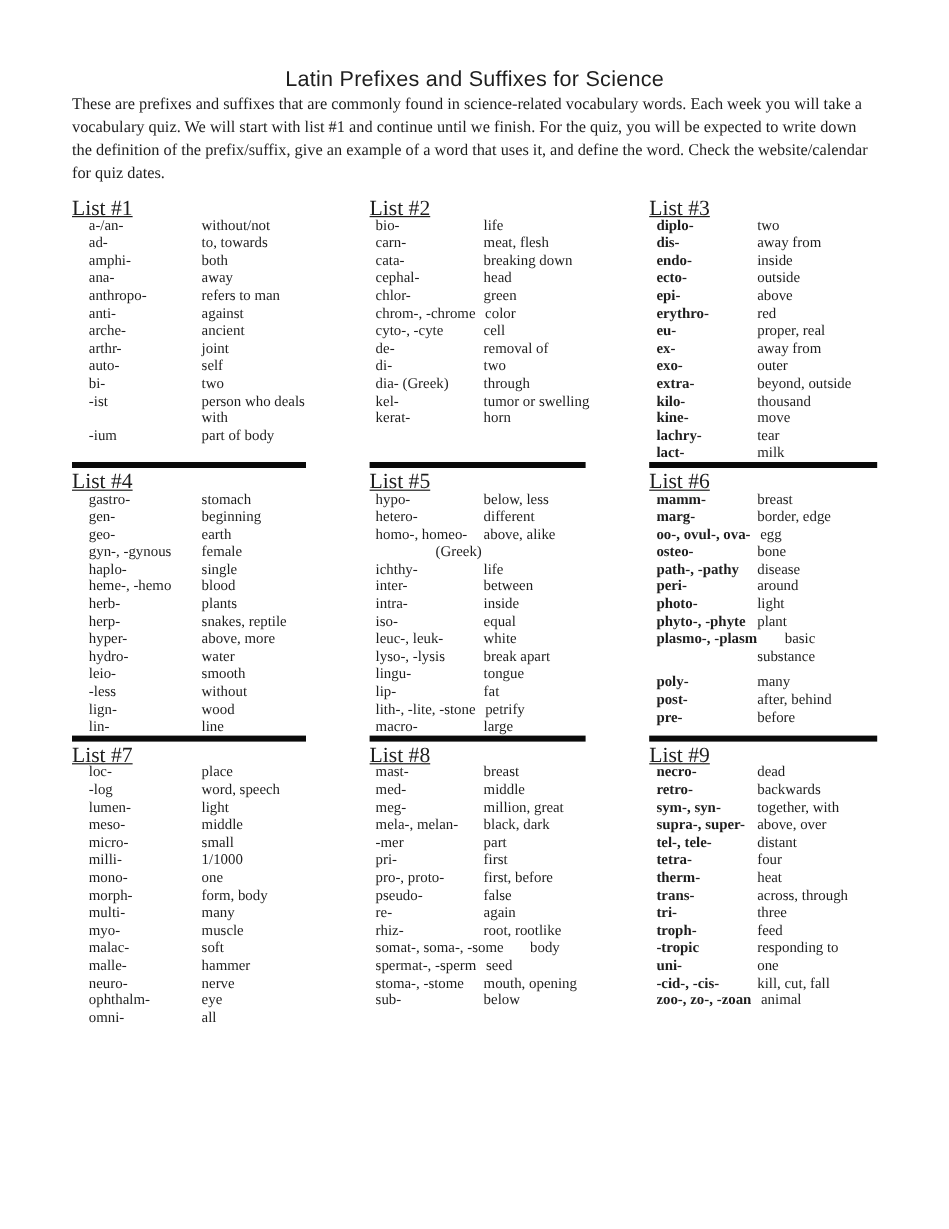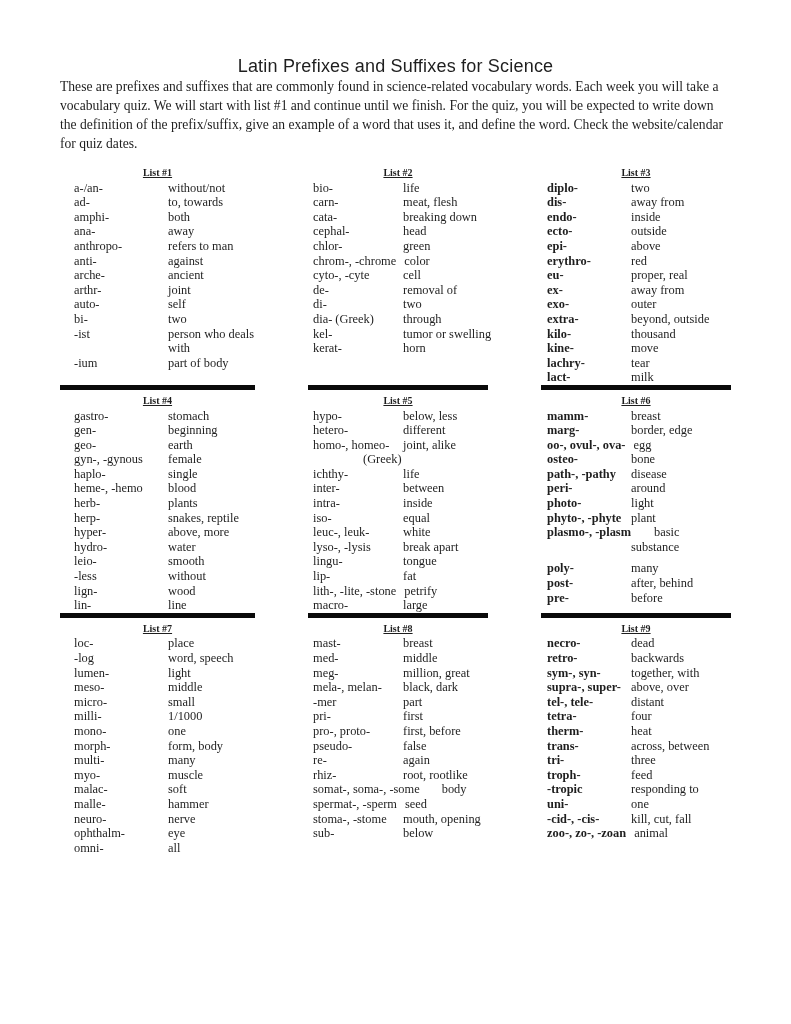--- a/index.html
+++ b/index.html
@@ -43,24 +43,24 @@
     align-items:start;
   }
   .list-section{font-size:12.4px;line-height:14.6px;}
   .list-section.offset{}
   .divider{
     height:5px;
     background:var(--divider);
     margin-bottom:4px;
   }
   .list-heading{
-    text-align:center;
-    font-weight:bold;
+    text-align:left;
+    font-weight:normal;
     text-decoration:underline;
-    font-size:10px;
+    font-size:18px;
     line-height:14.6px;
   }
   .rows{padding-left:14px;}
   .col2 .rows{padding-left:5px;}
   .col3 .rows{padding-left:6px;}
   .term-row{display:flex;align-items:baseline;}
   .prefix{
     flex:0 0 auto;
     padding-right:8px;
     white-space:nowrap;
@@ -321,21 +321,21 @@
           <div class="term-row">
             <span class="prefix">hypo-</span>
             <span class="meaning">below, less</span>
           </div>
           <div class="term-row">
             <span class="prefix">hetero-</span>
             <span class="meaning">different</span>
           </div>
           <div class="term-row">
             <span class="prefix">homo-, homeo-</span>
-            <span class="meaning">joint, alike</span>
+            <span class="meaning">above, alike</span>
           </div>
           <div class="term-row prefix-indent">
             <span class="prefix">(Greek)</span>
             <span class="meaning"></span>
           </div>
           <div class="term-row">
             <span class="prefix">ichthy-</span>
             <span class="meaning">life</span>
           </div>
           <div class="term-row">
@@ -590,21 +590,21 @@
           <div class="term-row">
             <span class="prefix">tetra-</span>
             <span class="meaning">four</span>
           </div>
           <div class="term-row">
             <span class="prefix">therm-</span>
             <span class="meaning">heat</span>
           </div>
           <div class="term-row">
             <span class="prefix">trans-</span>
-            <span class="meaning">across, between</span>
+            <span class="meaning">across, through</span>
           </div>
           <div class="term-row">
             <span class="prefix">tri-</span>
             <span class="meaning">three</span>
           </div>
           <div class="term-row">
             <span class="prefix">troph-</span>
             <span class="meaning">feed</span>
           </div>
           <div class="term-row">

